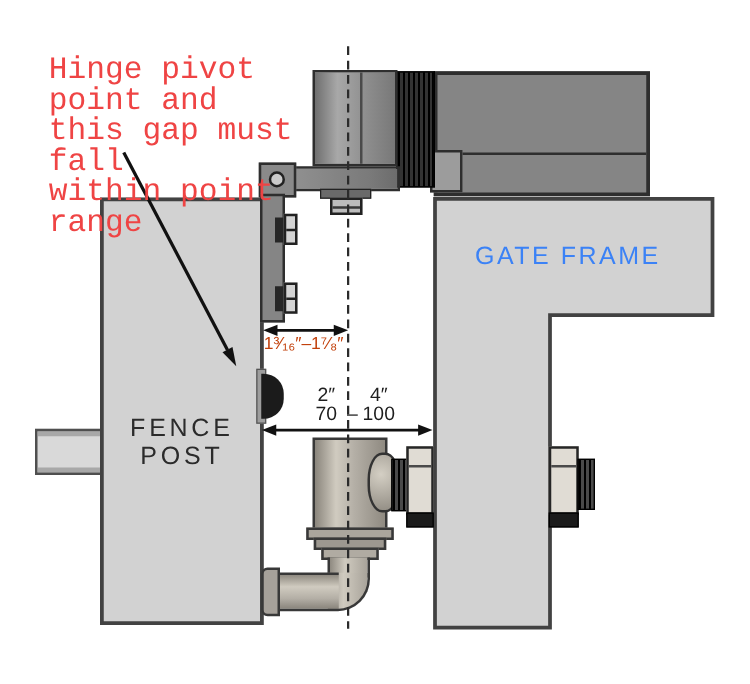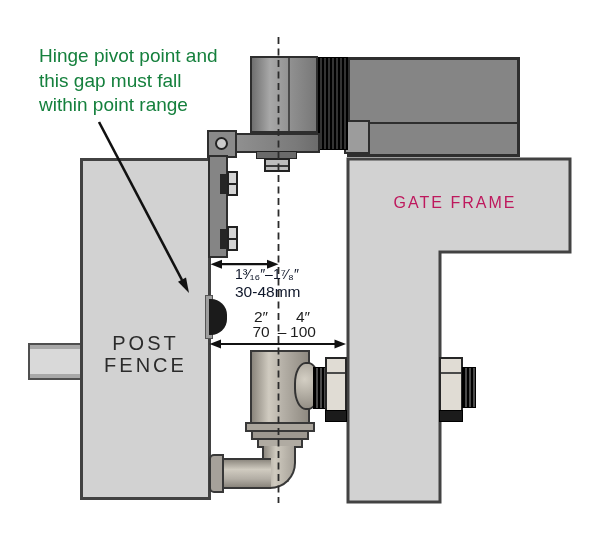--- a/index.html
+++ b/index.html
@@ -58,27 +58,27 @@
   .threads-r{left:462px;top:367px;width:14px;height:41px;}
   .hexnut{background:#e0dcd4;border:2px solid #262626;}
   .hexnut-facet{position:absolute;left:0;top:13px;width:100%;height:1.5px;background:#4a4a4a;}
   .nut-l{left:325px;top:357px;width:22px;height:55px;}
   .nut-r{left:439px;top:357px;width:24px;height:55px;}
   .nutband{background:#1b1b1b;border:1px solid #000;}
   .band-l{left:325px;top:410px;width:22px;height:12px;}
   .band-r{left:439px;top:410px;width:24px;height:12px;}
 
   
-  .annotation{left:39px;top:44px;width:230px;font-size:19px;line-height:24.5px;color:#15803d;}
+  .annotation{left:39px;top:44px;width:230px;font-size:25px;line-height:24.5px;color:#ef4444;font-family:Liberation Mono, monospace;}
   .annotation span{display:block;}
   .post-label{left:83px;top:332px;width:125px;text-align:center;font-size:20px;line-height:22px;
               letter-spacing:3px;color:#2b2b2b;}
   .post-label span{display:block;}
-  .frame-label{left:380px;top:194px;width:150px;text-align:center;font-size:16px;letter-spacing:2px;color:#be185d;}
-  .dim-hinge{left:211px;top:266px;width:80px;color:#0f172a;margin-left:24px;}
+  .frame-label{left:380px;top:194px;width:150px;text-align:left;font-size:20px;letter-spacing:2px;color:#3b82f6;}
+  .dim-hinge{left:211px;top:266px;width:80px;color:#c2410c;}
   .dim-hinge .in{display:block;font-size:14px;line-height:17px;white-space:nowrap;}
   .dim-hinge .mm{display:block;font-size:15.5px;line-height:17px;white-space:nowrap;}
   .dim-gap{left:246px;top:309px;display:grid;grid-template-columns:30px 12px 30px;
            font-size:15.5px;line-height:15px;text-align:center;color:#1e1e1e;}
   .overlay{left:0;top:0;pointer-events:none;}
 </style>
 </head>
 <body>
 
 <div id="stage">
@@ -152,29 +152,28 @@
     <polygon points="346,344 334.5,339.5 334.5,348.5" fill="#111"></polygon>
   </svg>
 
   <div class="abs annotation">
     <span>Hinge pivot point and</span>
     <span>this gap must fall</span>
     <span>within point range</span>
   </div>
 
   <div class="abs post-label">
+    <span>FENCE</span>
     <span>POST</span>
-    <span>FENCE</span>
   </div>
 
   <div class="abs frame-label">GATE FRAME</div>
 
   <div class="abs dim-hinge">
     <span class="in">1³⁄₁₆″–1⁷⁄₈″</span>
-    <span class="mm">30-48mm</span>
   </div>
 
   <div class="abs dim-gap">
     <span>2″</span>
     <span></span>
     <span>4″</span>
     <span>70</span>
     <span>–</span>
     <span>100</span>
   </div>

